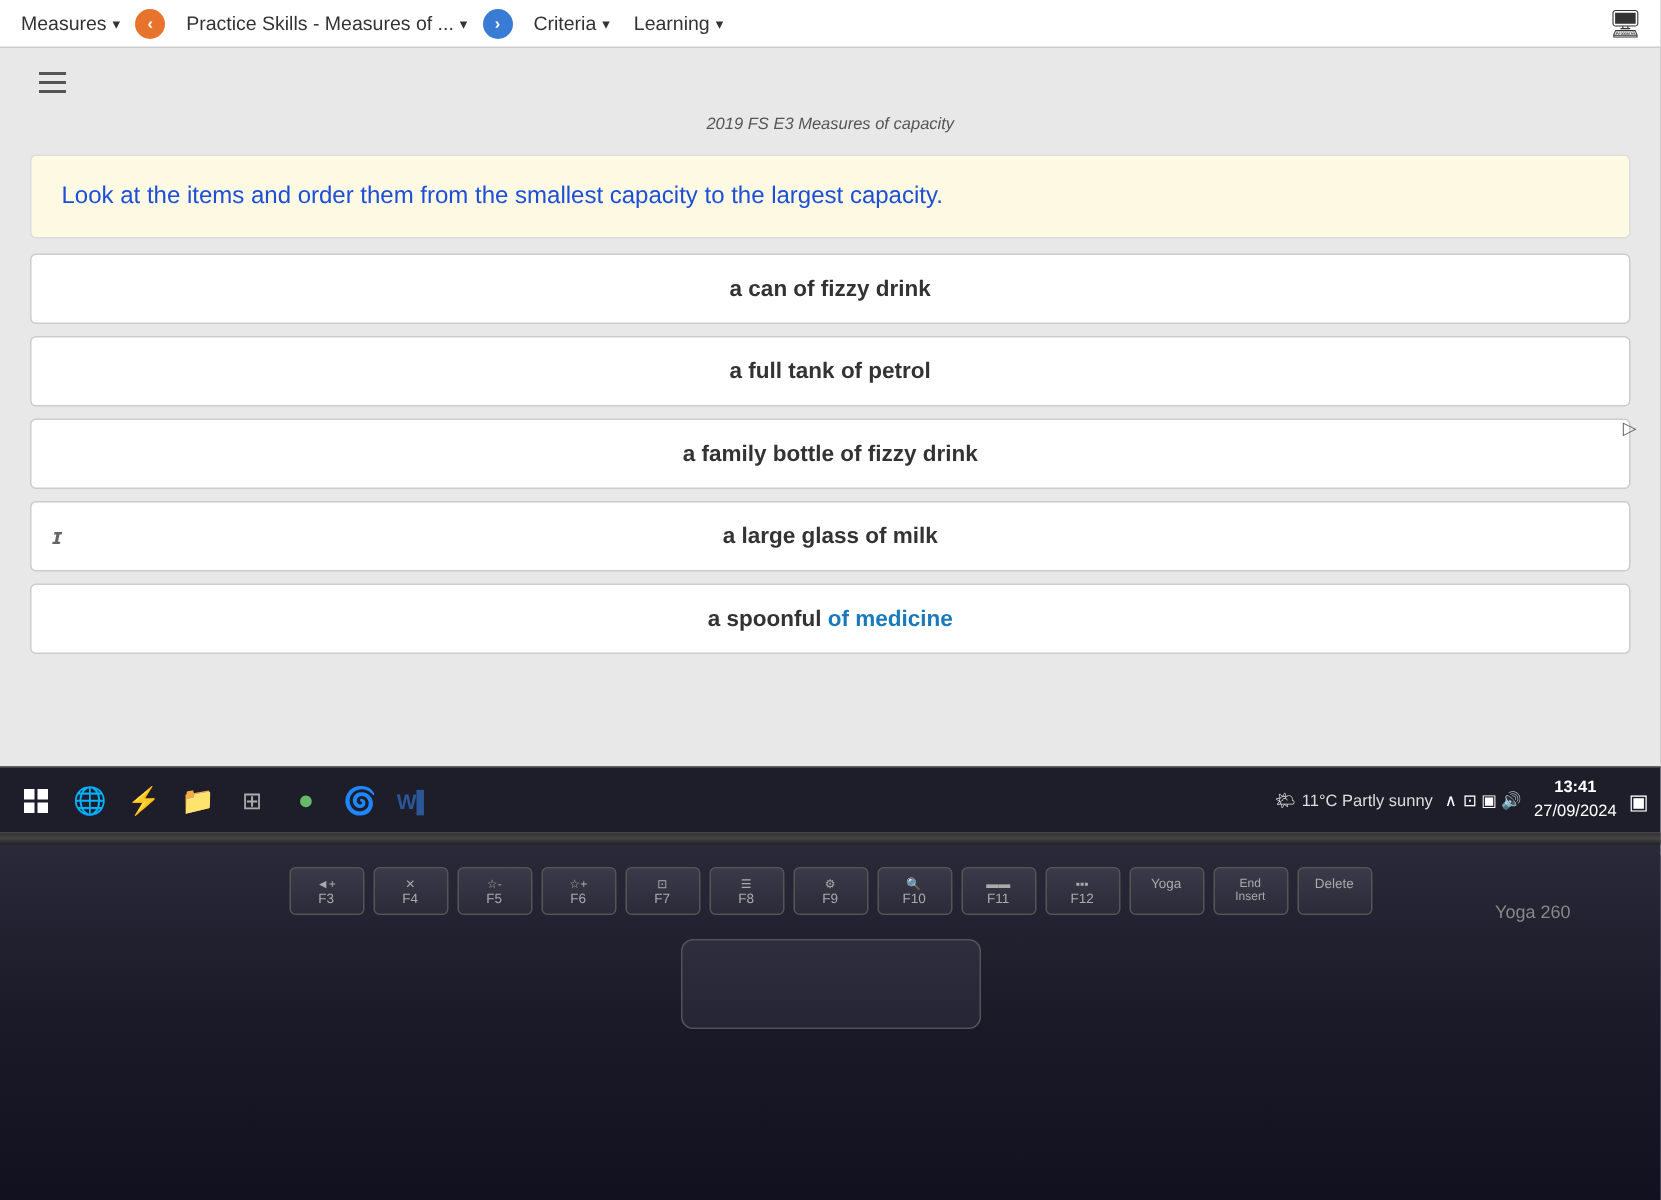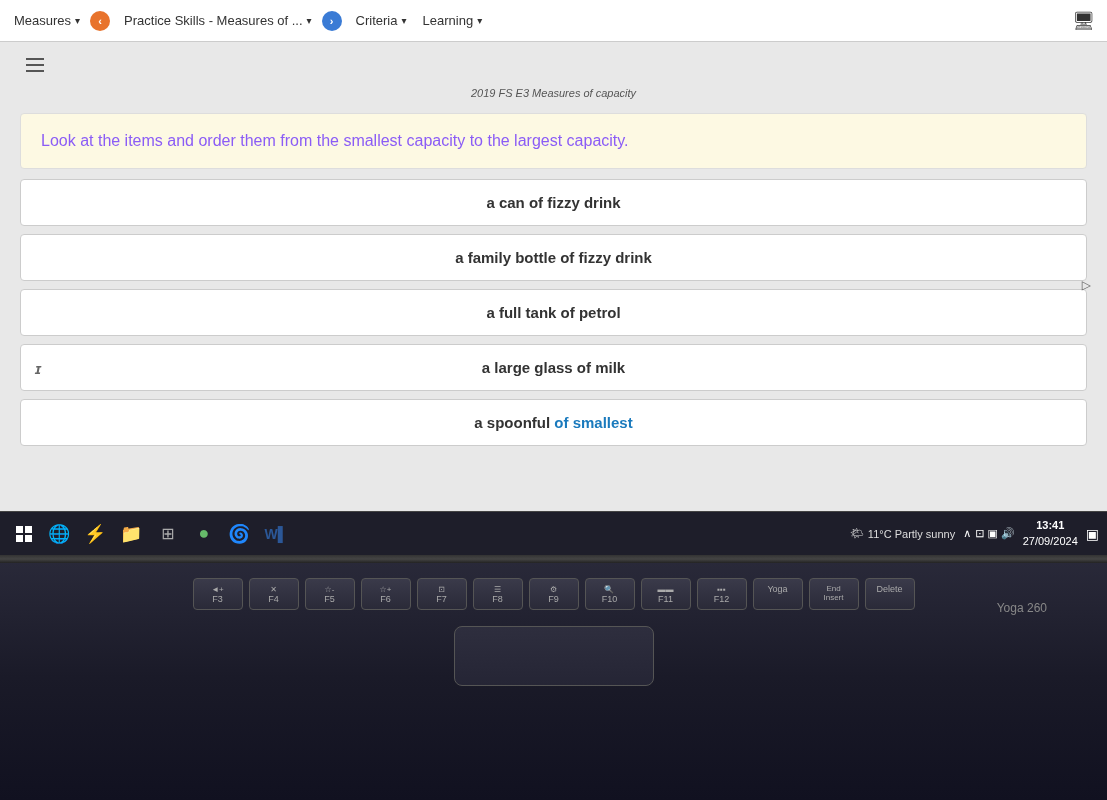--- a/index.html
+++ b/index.html
@@ -22,21 +22,21 @@
       background: #f0f0f0;
     }
 
     
     .nav-bar {
       display: flex;
       align-items: center;
       background: #ffffff;
       border-bottom: 1px solid #ccc;
       padding: 0 8px;
-      height: 42px;
+      height: 32px;
       gap: 4px;
     }
 
     .nav-item {
       display: flex;
       align-items: center;
       font-size: 13px;
       color: #333;
       padding: 4px 6px;
       cursor: pointer;
@@ -116,21 +116,21 @@
 
     
     .question-box {
       background: #fdf9e3;
       border: 1px solid #ddd;
       border-radius: 4px;
       padding: 18px 20px;
       margin-bottom: 10px;
       font-size: 16px;
       font-weight: 500;
-      color: #8b5cf6;
+      color: #1d4ed8;
     }
 
     
     .answer-item {
       background: #ffffff;
       border: 1px solid #ccc;
       border-radius: 4px;
       padding: 14px 20px;
       margin-bottom: 8px;
       text-align: center;
@@ -316,34 +316,34 @@
 
     <div class="question-box">
       <span>Look at the items and order them from the smallest capacity to the largest capacity.</span>
     </div>
 
     <div class="answer-item">
       <span>a can of fizzy drink</span>
     </div>
 
     <div class="answer-item">
+      <span>a full tank of petrol</span>
+    </div>
+
+    <div class="answer-item">
       <span>a family bottle of fizzy drink</span>
-    </div>
-
-    <div class="answer-item">
-      <span>a full tank of petrol</span>
     </div>
 
     <div class="answer-item">
       <span class="marker">ɪ</span>
       <span>a large glass of milk</span>
     </div>
 
     <div class="answer-item highlight-word">
-      <span>a spoonful </span><span class="highlight">of smallest</span>
+      <span>a spoonful </span><span class="highlight">of medicine</span>
     </div>
 
     <div class="scroll-arrow">▷</div>
 
   </div>
 </div>
 
 <div class="taskbar">
   <div class="taskbar-icon">
     <svg width="16" height="16" viewBox="0 0 16 16" fill="white">

